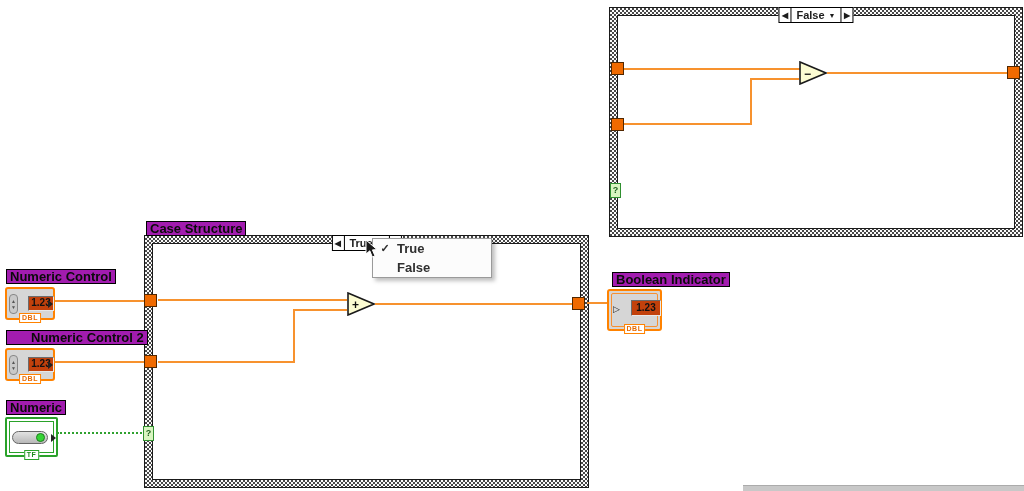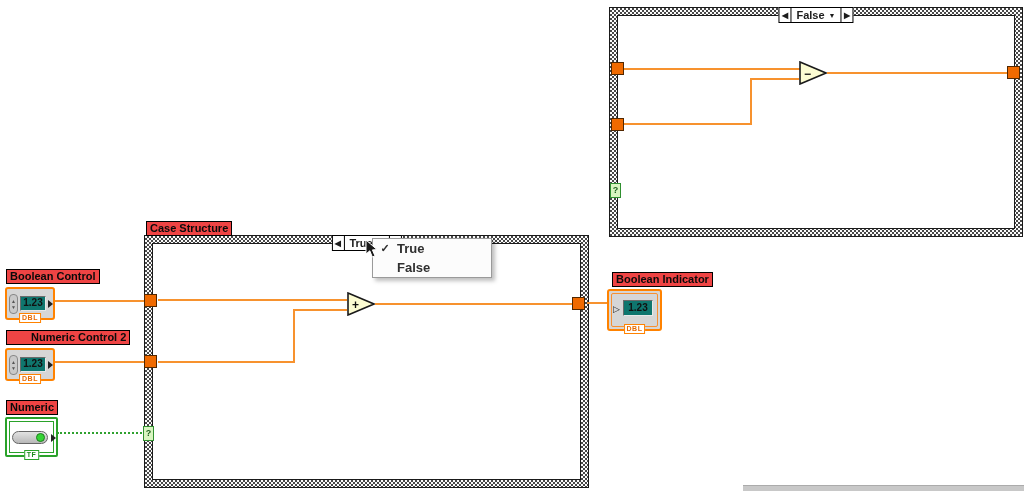--- a/index.html
+++ b/index.html
@@ -39,34 +39,34 @@
   .wire-green { position:absolute; height:0; border-top:2px dotted #2FA12F; }
   
   .tunnel { position:absolute; width:13px; height:13px; background:#F06A00; border:1px solid #512700; z-index:4; }
   .qterm  {
     position:absolute; width:11px; height:15px; background:#D8F5C0; border:1px solid #2F8F2F;
     font-size:9px; font-weight:bold; line-height:13px; color:#1C5F1C; text-align:center; z-index:4;
   }
   .node { position:absolute; z-index:5; }
   
   .lvlabel {
-    position:absolute; background:#ef4444; border:1px solid #000; color:#0a0a0a;
-    font-size:11px; font-weight:bold; line-height:13px; padding:0 3px; white-space:nowrap; z-index:7;
+    position:absolute; background:#a21caf; border:1px solid #000; color:#0a0a0a;
+    font-size:13px; font-weight:bold; line-height:13px; padding:0 3px; white-space:nowrap; z-index:7;
   }
   
   .ctlicon { position:absolute; border:2px solid #FF8200; border-radius:3px; background:#D6D6D6; z-index:5; }
   .stepper {
     position:absolute; left:2px; top:5px; width:9px; height:20px; background:#C9C9C9;
     border:1px solid #888; border-radius:4px; font-size:5px; line-height:6px; color:#555;
     text-align:center; padding-top:3px;
   }
   .numval {
-    position:absolute; background:#0f766e; border:1px solid;
+    position:absolute; background:#c2410c; border:1px solid;
     border-color:#6b6b6b #e8e8e8 #e8e8e8 #6b6b6b;
-    font-size:10px; font-weight:bold; line-height:12px; text-align:center; color:#111;
+    font-size:10px; font-weight:bold; line-height:12px; text-align:center; color:#111;margin-left:8px;
   }
   .outarrow {
     position:absolute; width:0; height:0;
     border-left:5px solid #222; border-top:4px solid transparent; border-bottom:4px solid transparent;
   }
   .inarrow { position:absolute; font-size:9px; line-height:9px; color:#222; }
   .dtype {
     position:absolute; left:50%; bottom:-5px; transform:translateX(-50%);
     background:#fff; border:1px solid #FF8200; color:#E86A00;
     font-size:7px; font-weight:bold; line-height:8px; padding:0 2px; letter-spacing:0.5px;
@@ -168,21 +168,21 @@
     <div class="menu-item">
       <span class="menu-check"></span>
       <span>False</span>
     </div>
   </div>
 
   <svg class="cursor" width="16" height="20" viewBox="0 0 16 20">
     <path d="M1,1 L1,15 L4.8,11.8 L7.3,18 L10,16.9 L7.4,10.9 L12,10.6 Z" fill="#1a1a1a" stroke="#fff" stroke-width="1"></path>
   </svg>
 
-  <div class="lvlabel" style="left:6px; top:269px;">Boolean Control</div>
+  <div class="lvlabel" style="left:6px; top:269px;">Numeric Control</div>
   <div class="ctlicon" style="left:5px; top:287px; width:50px; height:33px;">
     <div class="stepper"><span>▲</span><br><span>▼</span></div>
     <div class="numval" style="left:13px; top:7px; width:26px; height:15px;">1.23</div>
     <div class="outarrow" style="right:0; top:11px;"></div>
     <div class="dtype">DBL</div>
   </div>
 
   <div class="lvlabel" style="left:6px; top:330px;padding-left:24px;">Numeric Control 2</div>
   <div class="ctlicon" style="left:5px; top:348px; width:50px; height:33px;">
     <div class="stepper"><span>▲</span><br><span>▼</span></div>

